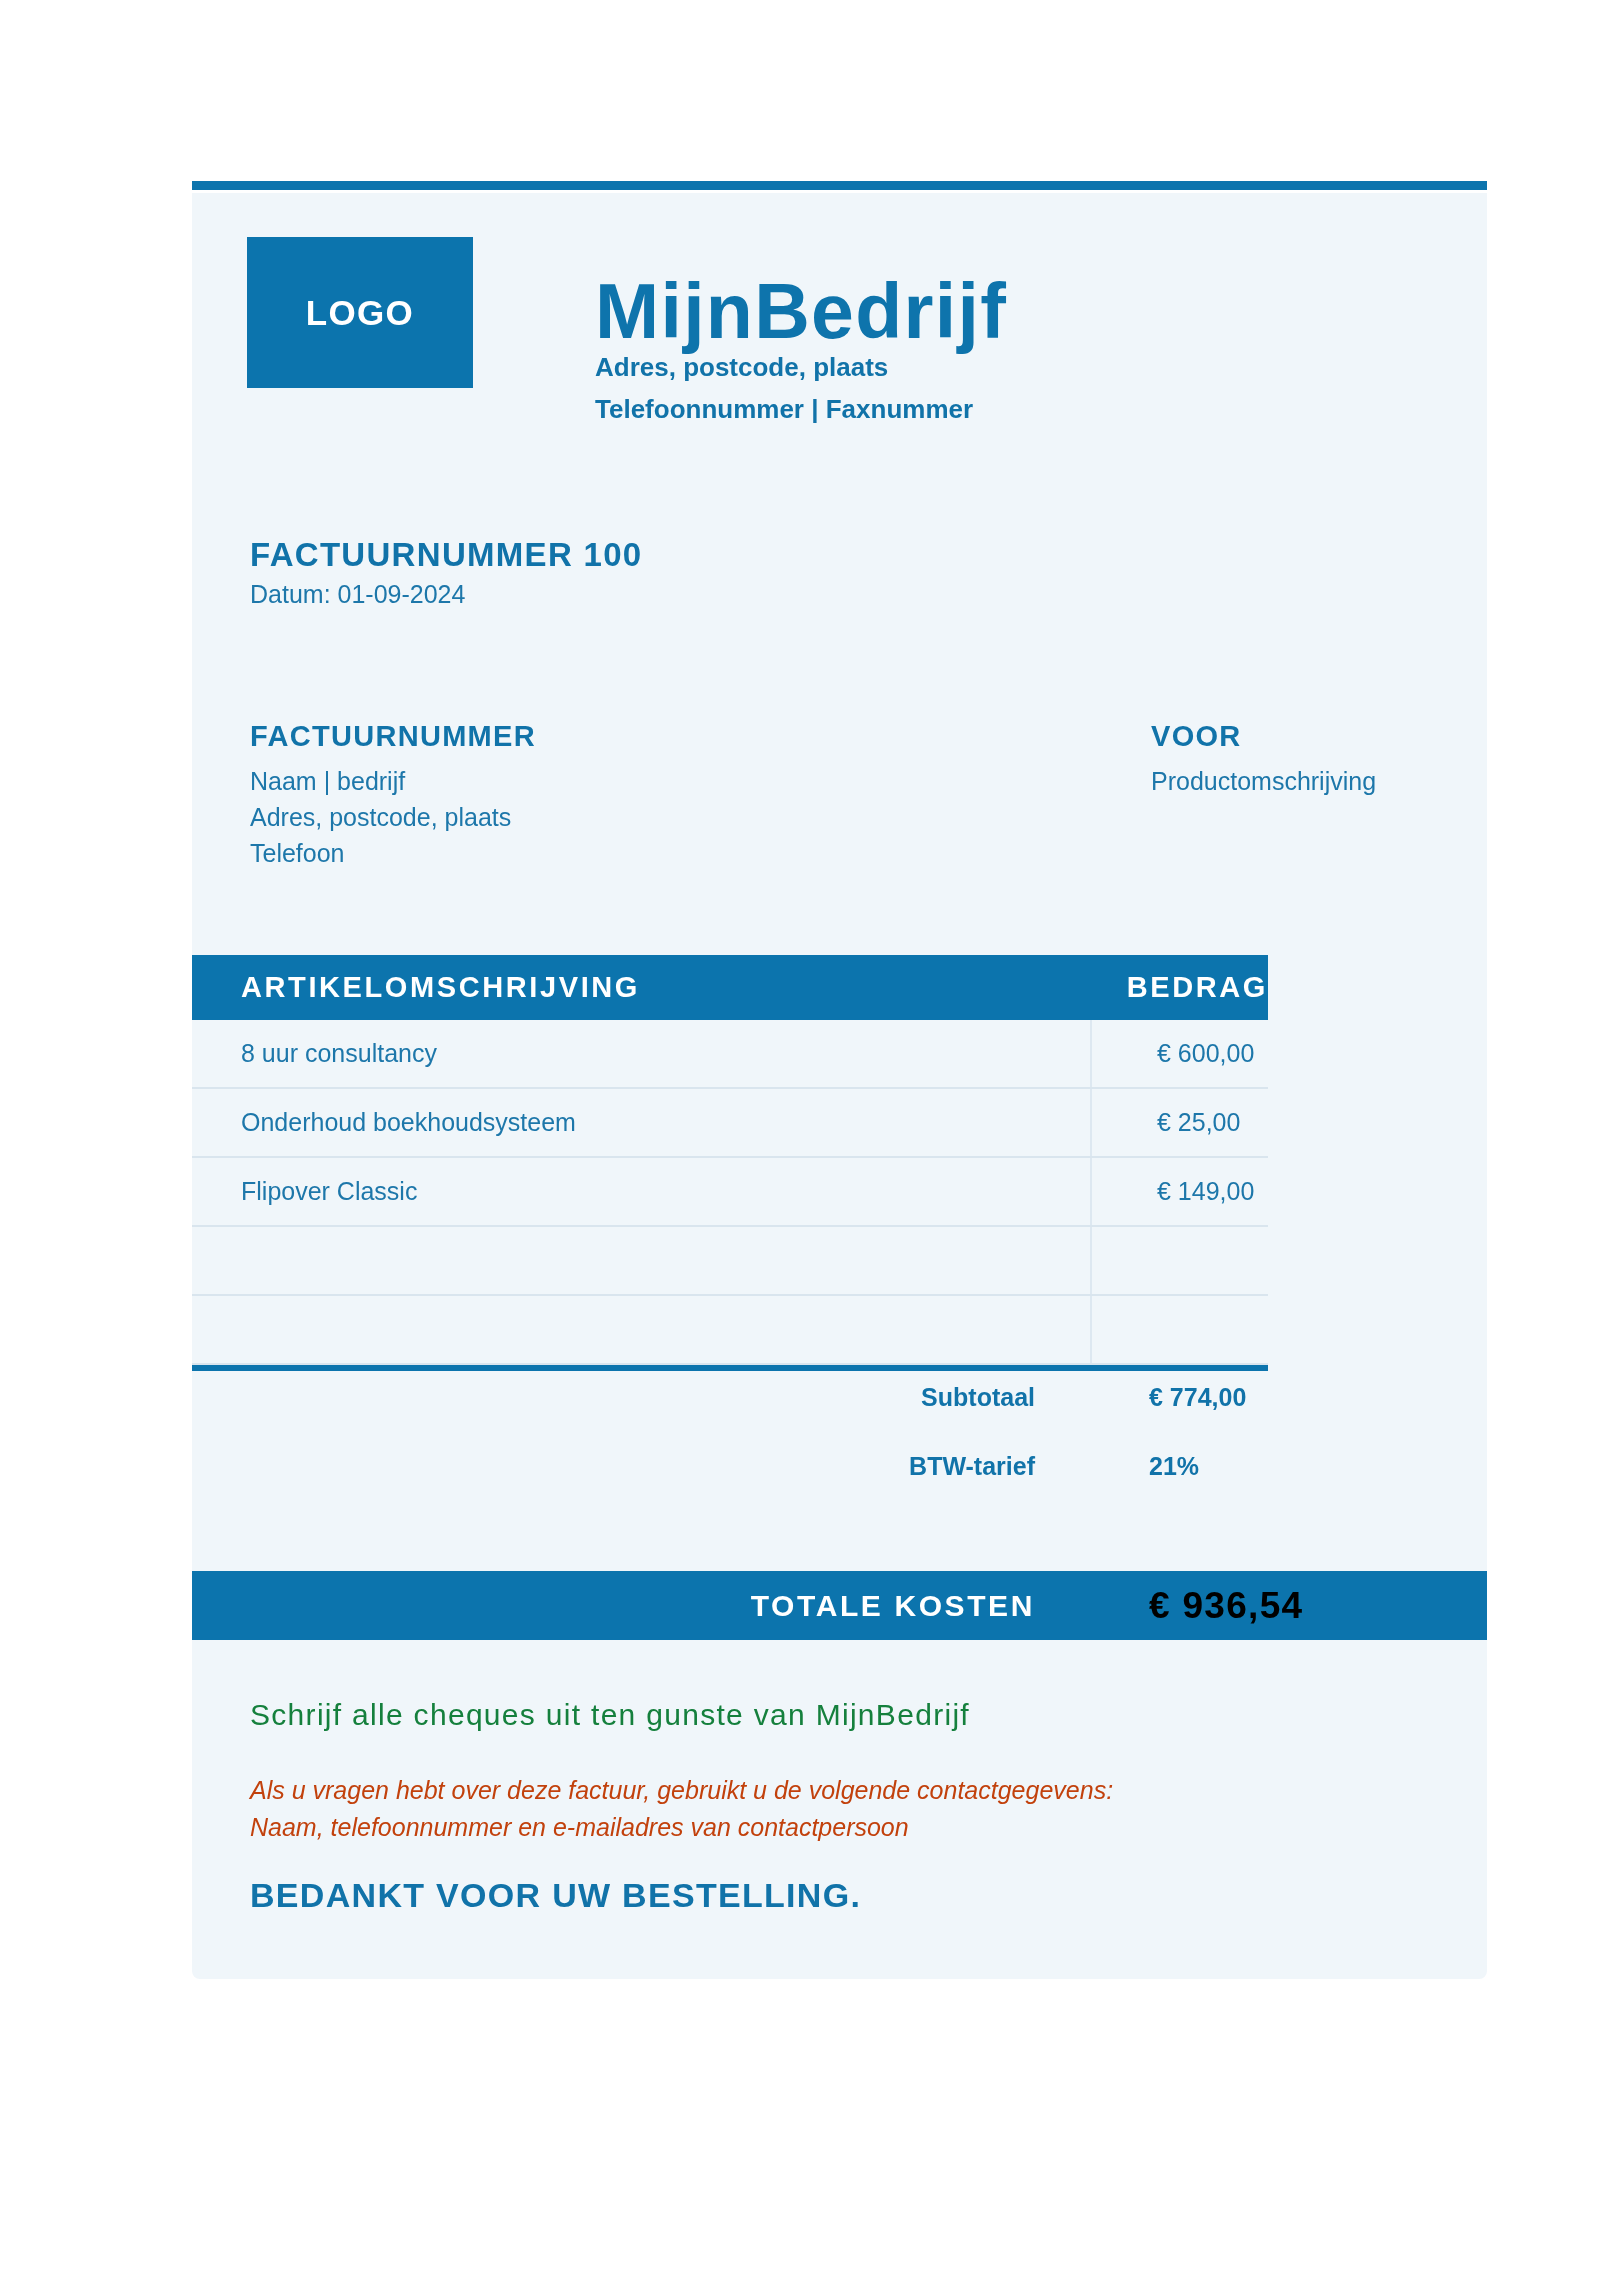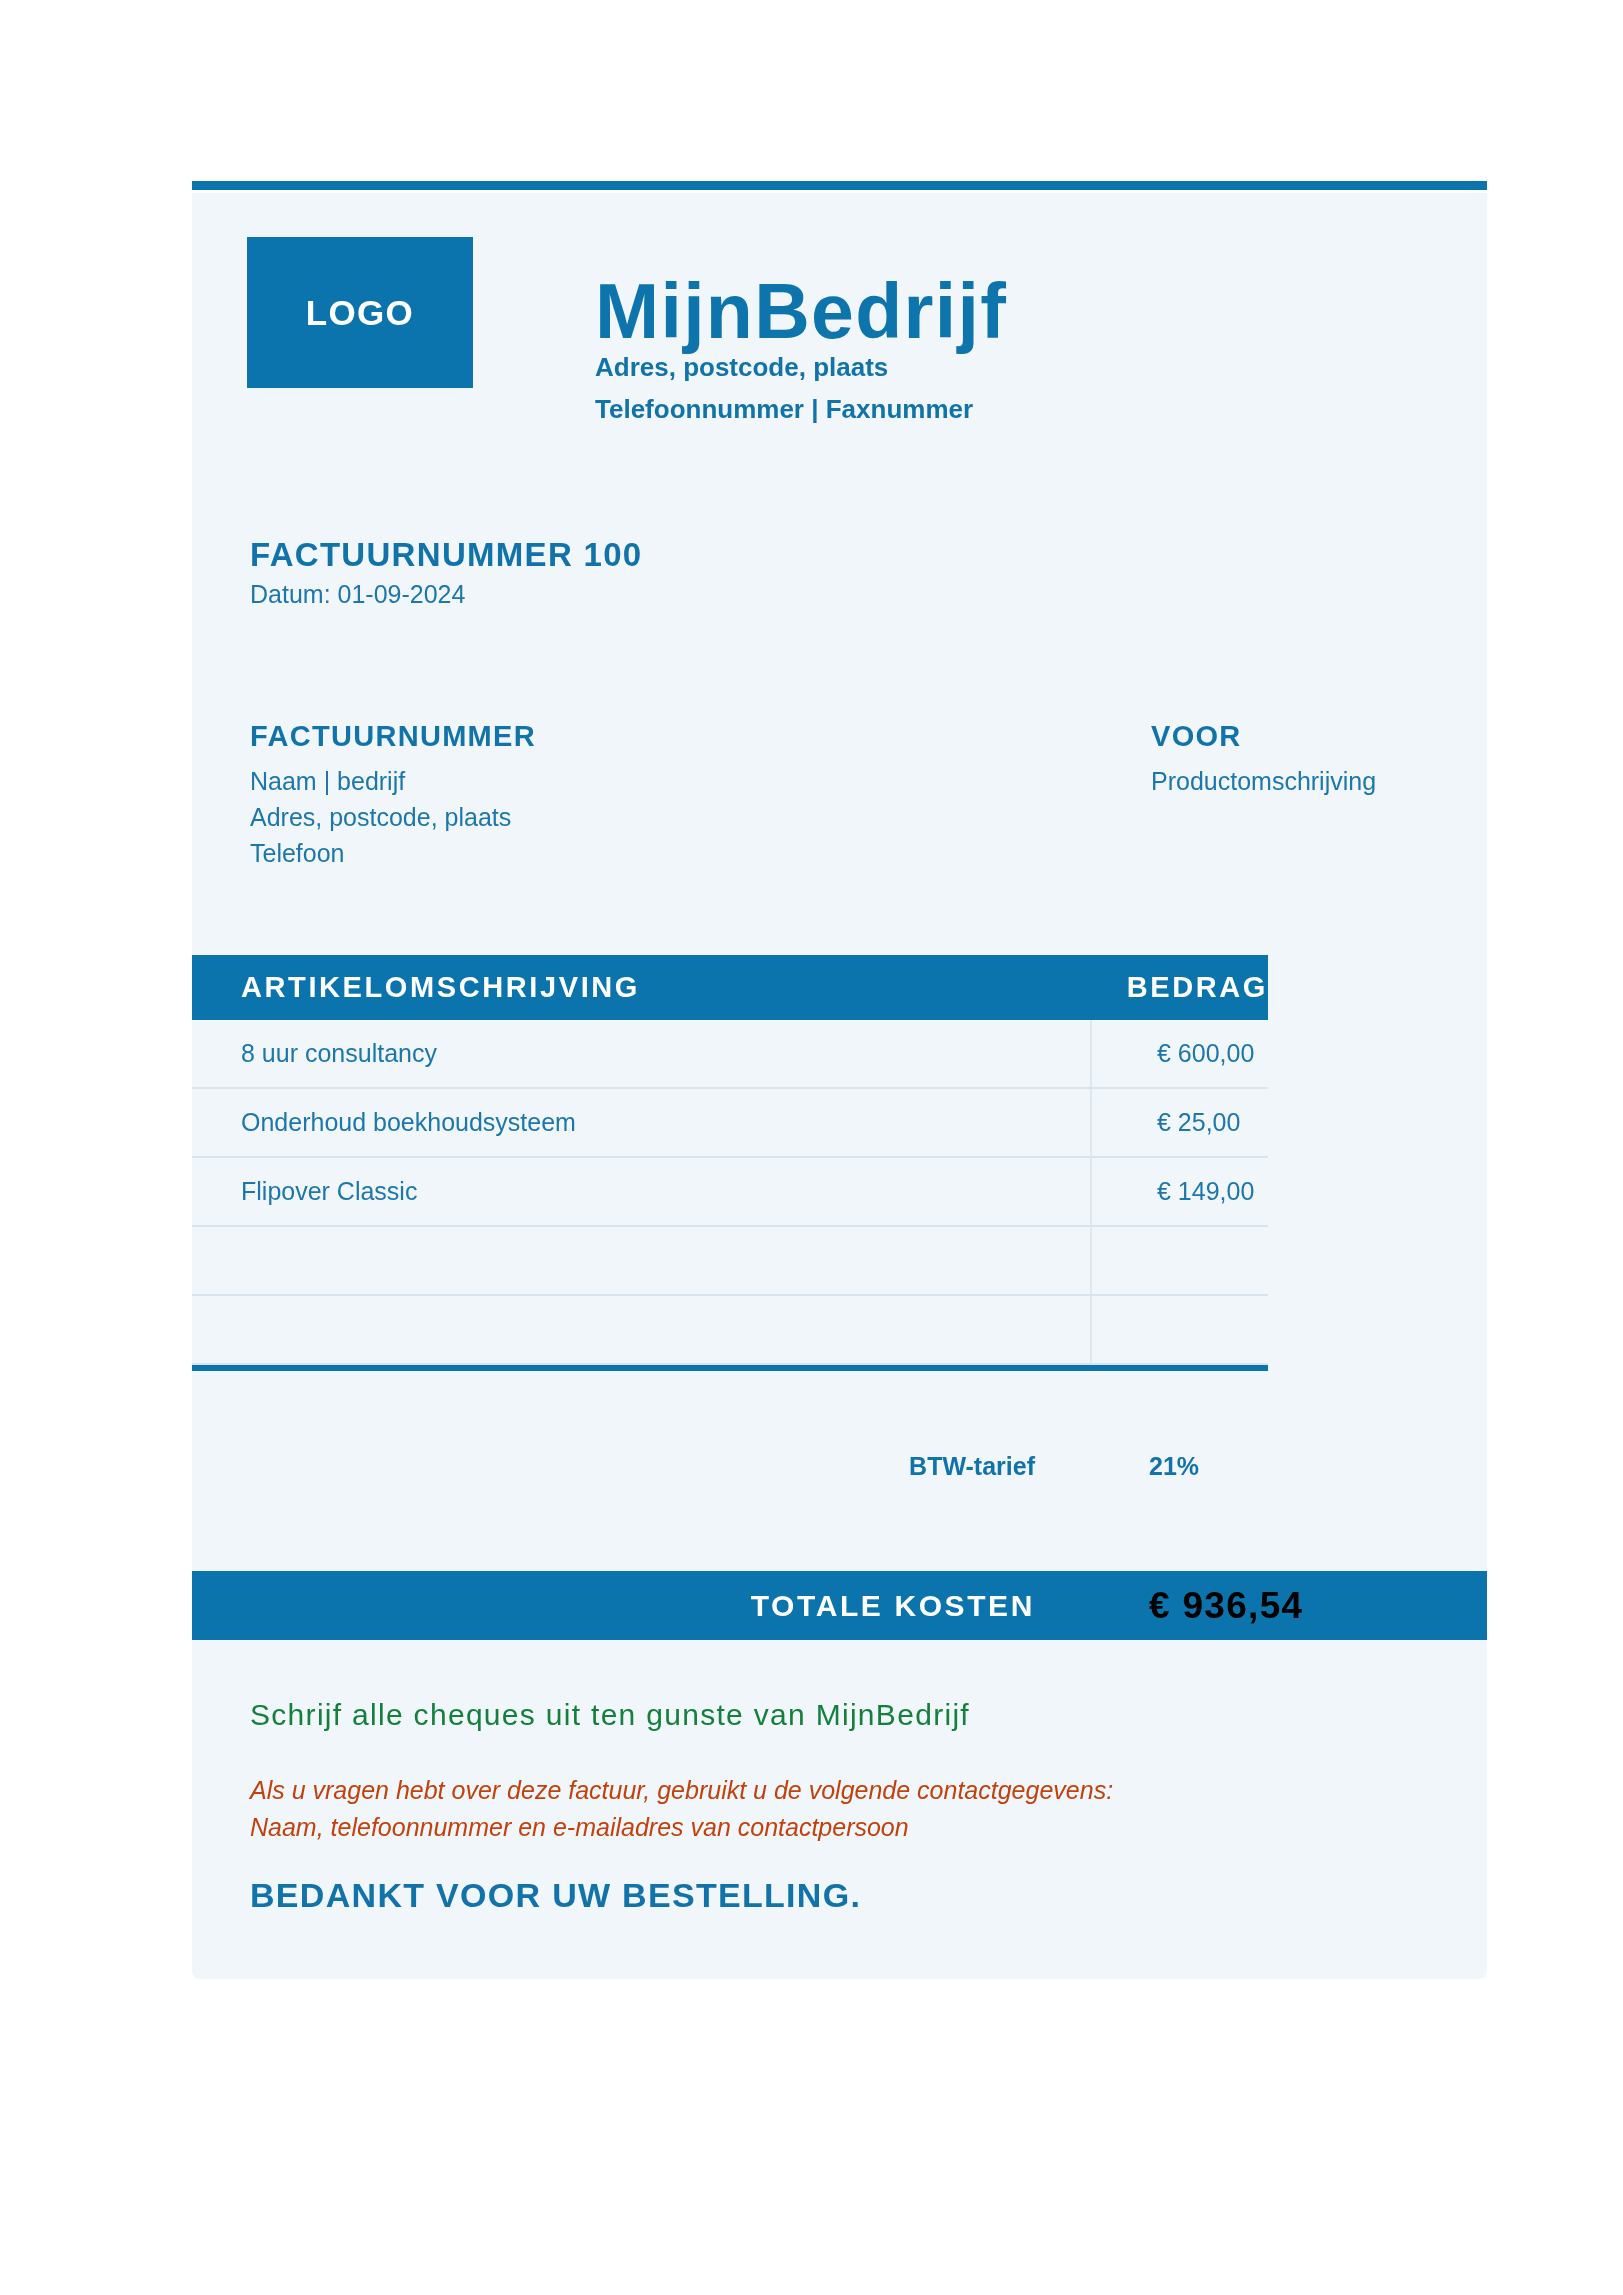--- a/index.html
+++ b/index.html
@@ -120,20 +120,24 @@
           <div class="c-desc"></div>
           <div class="c-amt"></div>
         </div>
         <div class="t-row">
           <div class="c-desc"></div>
           <div class="c-amt"></div>
         </div>
         <div class="t-bottom-line"></div>
       </div>
 
+      <div class="sum-row subtotal">
+        <div class="sum-label">Subtotaal</div>
+        <div class="sum-value">€ 774,00</div>
+      </div>
       <div class="sum-row vat">
         <div class="sum-label">BTW-tarief</div>
         <div class="sum-value">21%</div>
       </div>
 
       <div class="total-bar">
         <div class="total-label">TOTALE KOSTEN</div>
         <div class="total-value">€ 936,54</div>
       </div>
 

